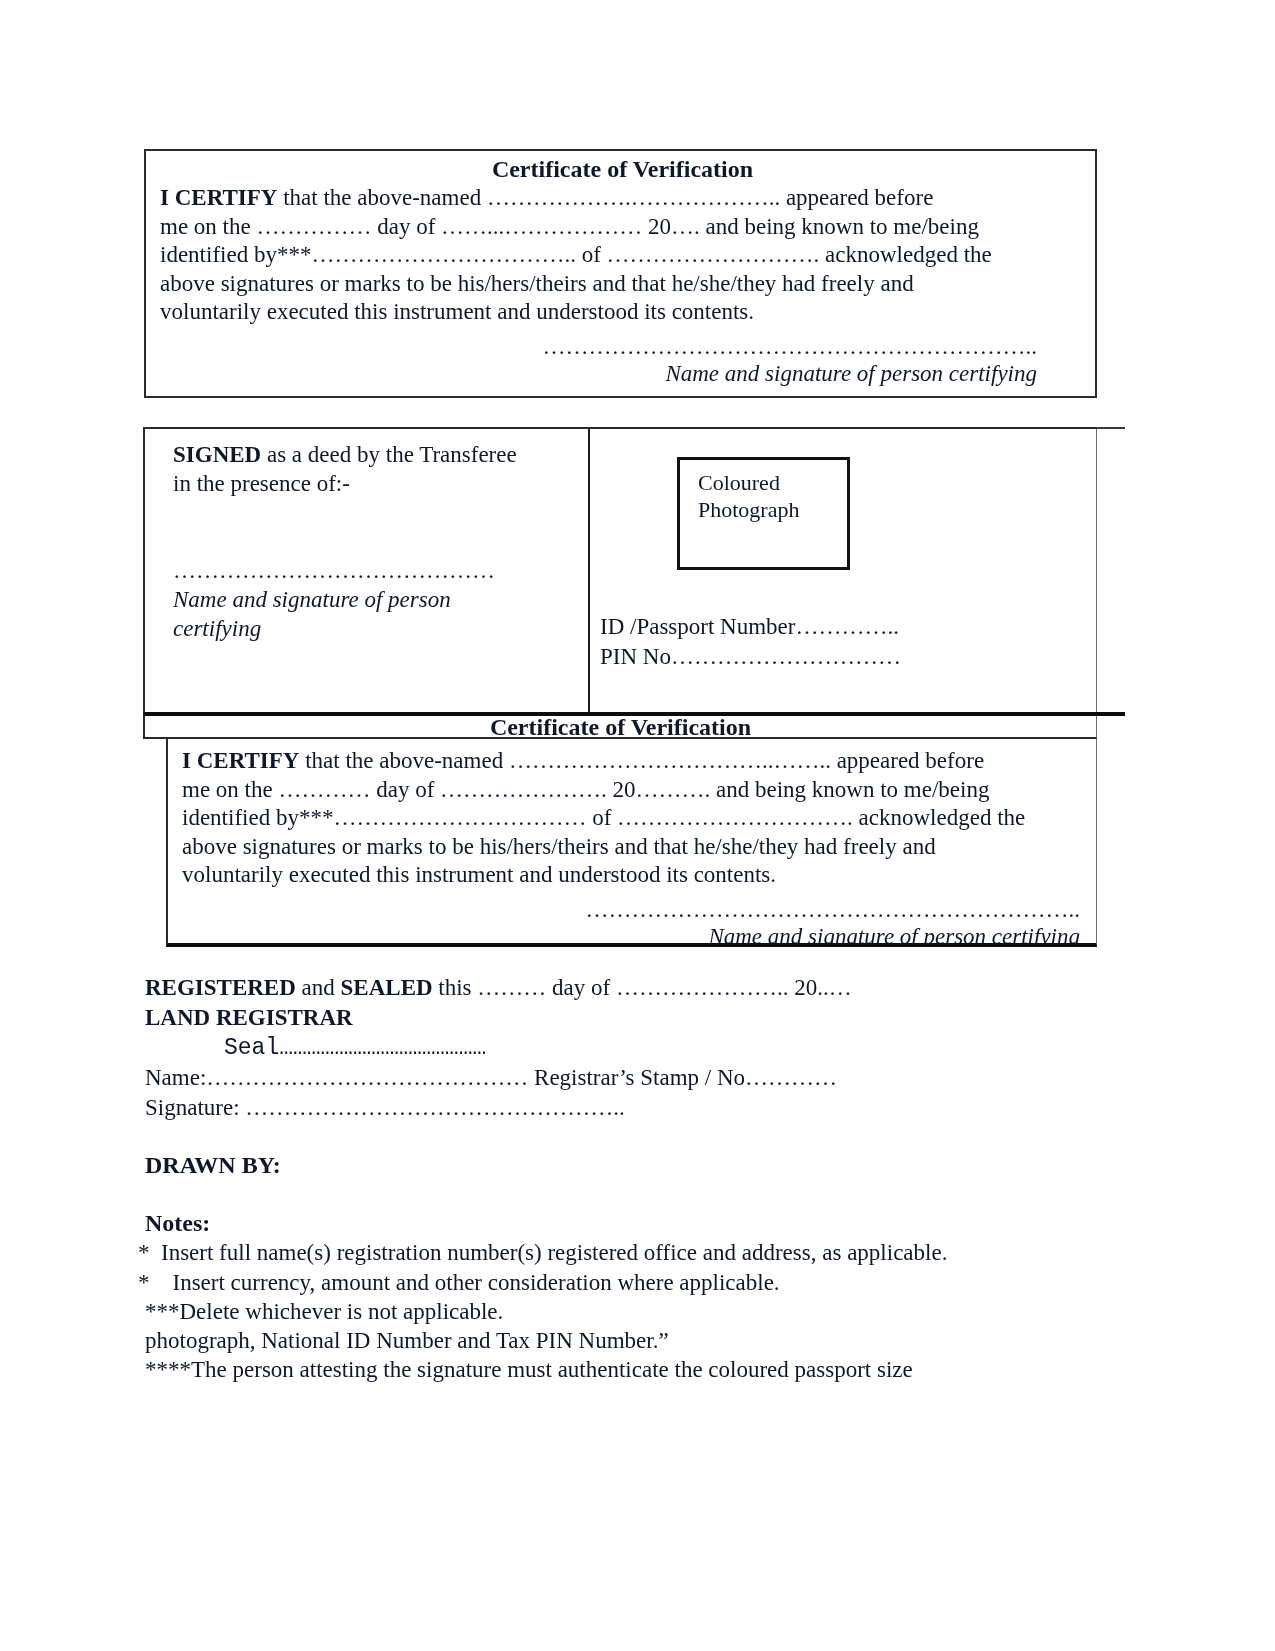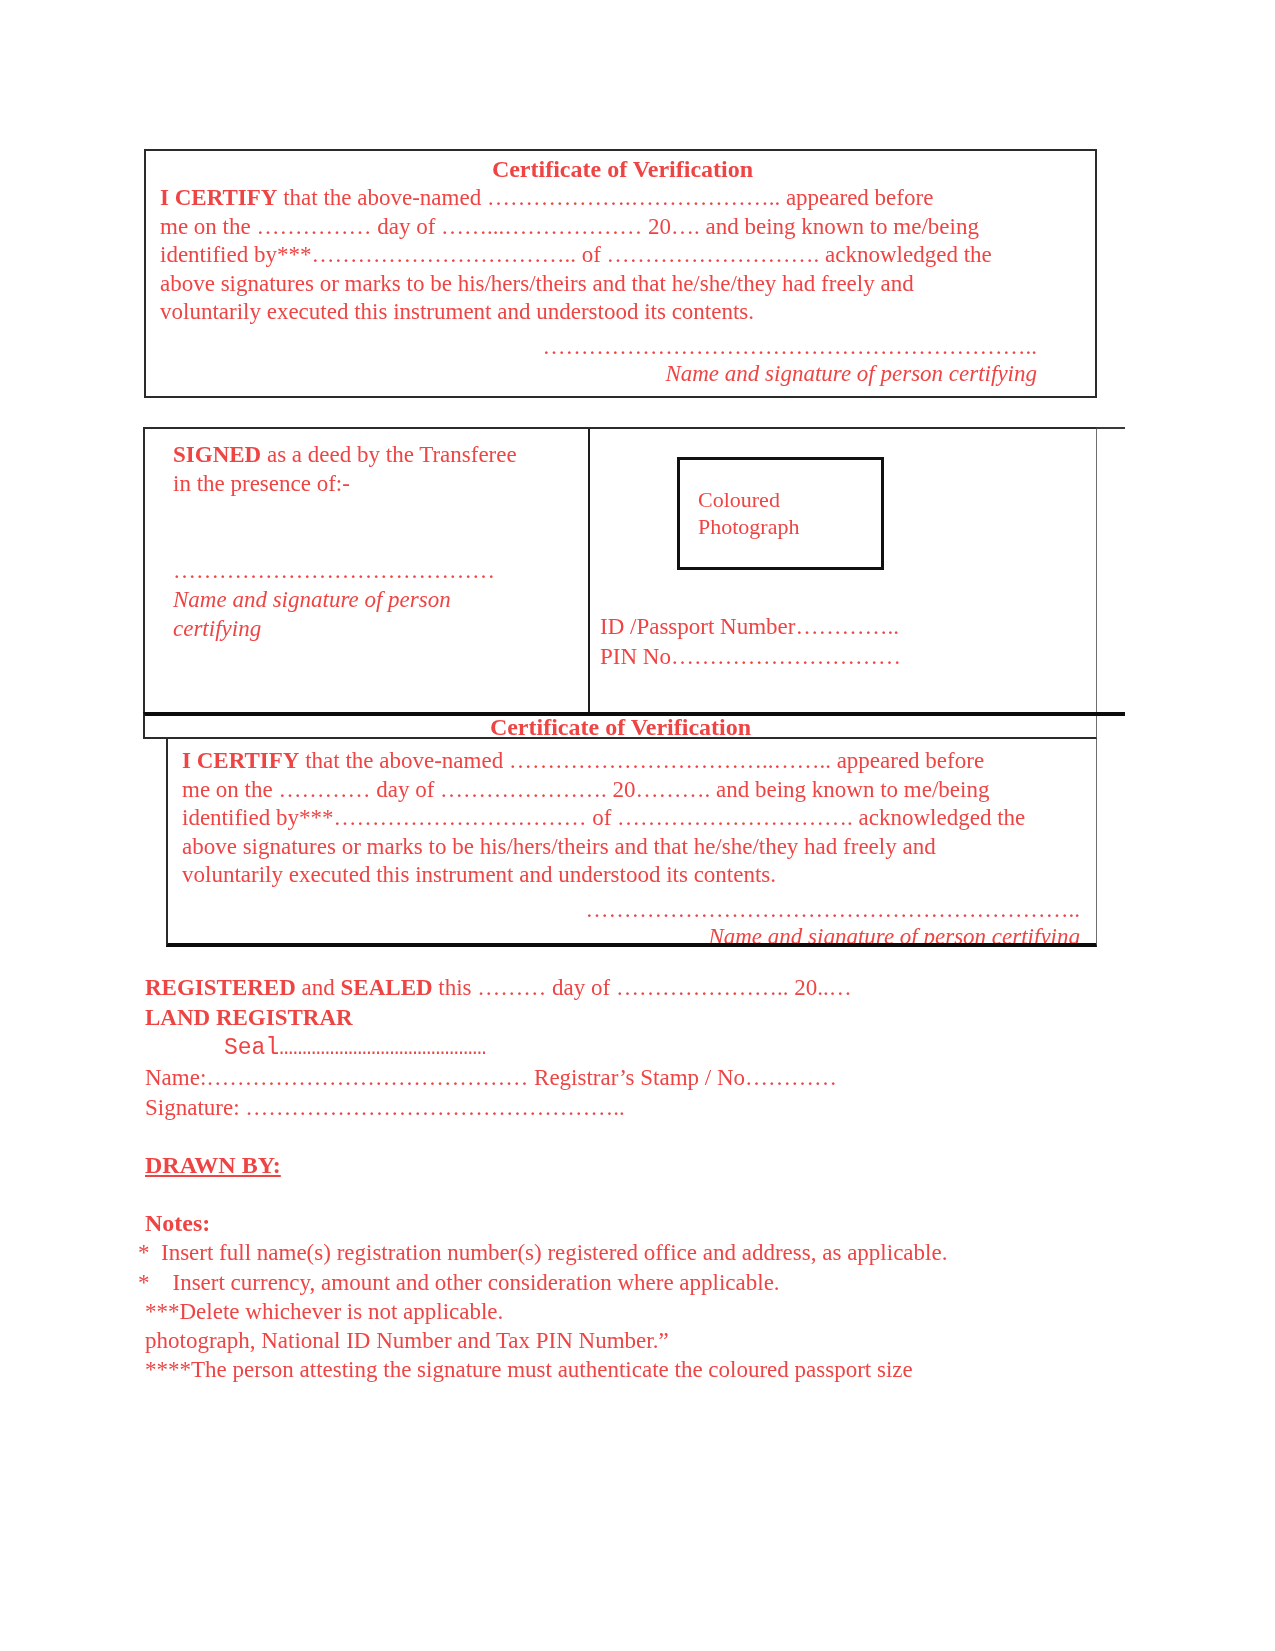--- a/index.html
+++ b/index.html
@@ -1,18 +1,18 @@
 <!DOCTYPE html>
 <html><head>
 <meta charset="utf-8">
 <style>
   html,body { margin:0; padding:0; background:#ffffff; }
   .page {
     position:relative; width:1275px; height:1651px; background:#ffffff;
-    font-family:"Liberation Serif", serif; color:#ef4444; font-size:23px;
+    font-family:"Liberation Serif", serif; color:#0f172a; font-size:23px;
     overflow:hidden;
   }
   .t { white-space:pre; }
   .it { font-style:italic; }
   .bd { font-weight:bold; }
 
   
   .cert1 {
     position:absolute; left:144px; top:149px; width:953px; height:249px;
     border:2px solid #2b2b2b; box-sizing:border-box; overflow:hidden;
@@ -33,23 +33,23 @@
     display:flex; height:285px; box-sizing:border-box;
     border-top:2px solid #2b2b2b; border-left:2px solid #2b2b2b; border-right:1px solid #6e6e6e;
   }
   .cell-left {
     width:445px; box-sizing:border-box; border-right:2px solid #1d1d1d;
     padding:11px 14px 0 28px; line-height:29px;
   }
   .cell-right { flex:1; position:relative; }
   .spacer58 { height:58px; }
   .photo-box {
-    position:absolute; left:87px; top:28px; width:207px; height:113px;
+    position:absolute; left:87px; top:28px; width:173px; height:113px;
     border:3px solid #111111; box-sizing:border-box;
-    padding:26px 0 0 18px; line-height:27px; font-size:22px;
+    padding:9px 0 0 18px; line-height:27px; font-size:22px;
   }
   .id-block { position:absolute; left:10px; bottom:40px; line-height:30px; }
   .row2 {
     box-sizing:border-box; height:27px; overflow:visible;
     border-top:4px solid #0c0c0c; border-bottom:2px solid #2b2b2b;
     border-left:2px solid #2b2b2b; border-right:1px solid #6e6e6e;
     text-align:center; font-weight:bold; font-size:24px; line-height:22px;
   }
   .row3 {
     box-sizing:border-box; height:208px; overflow:hidden;
@@ -59,21 +59,21 @@
   }
   .row3 .sig-block { padding-right:6px; }
   .ext { position:absolute; background:#3a3a3a; }
   .ext-top { left:953px; top:0; width:29px; height:2px; }
   .ext-mid { left:953px; top:285px; width:29px; height:4px; background:#0c0c0c; }
 
   
   .registrar { position:absolute; left:145px; top:973px; line-height:30px; }
   .seal-indent { margin-left:79px;font-family:Liberation Mono, monospace; }
 
-  .drawnby { position:absolute; left:145px; top:1152px; font-weight:bold; font-size:24px;text-decoration:underline; }
+  .drawnby { position:absolute; left:145px; top:1152px; font-weight:bold; font-size:24px; }
 
   .notes { position:absolute; left:145px; top:1209px; line-height:29.3px; }
   .notes-heading { font-weight:bold; font-size:24px; }
   .note-out { margin-left:-7px; }   
 </style>
 </head>
 <body>
 
 <div class="page">
 

